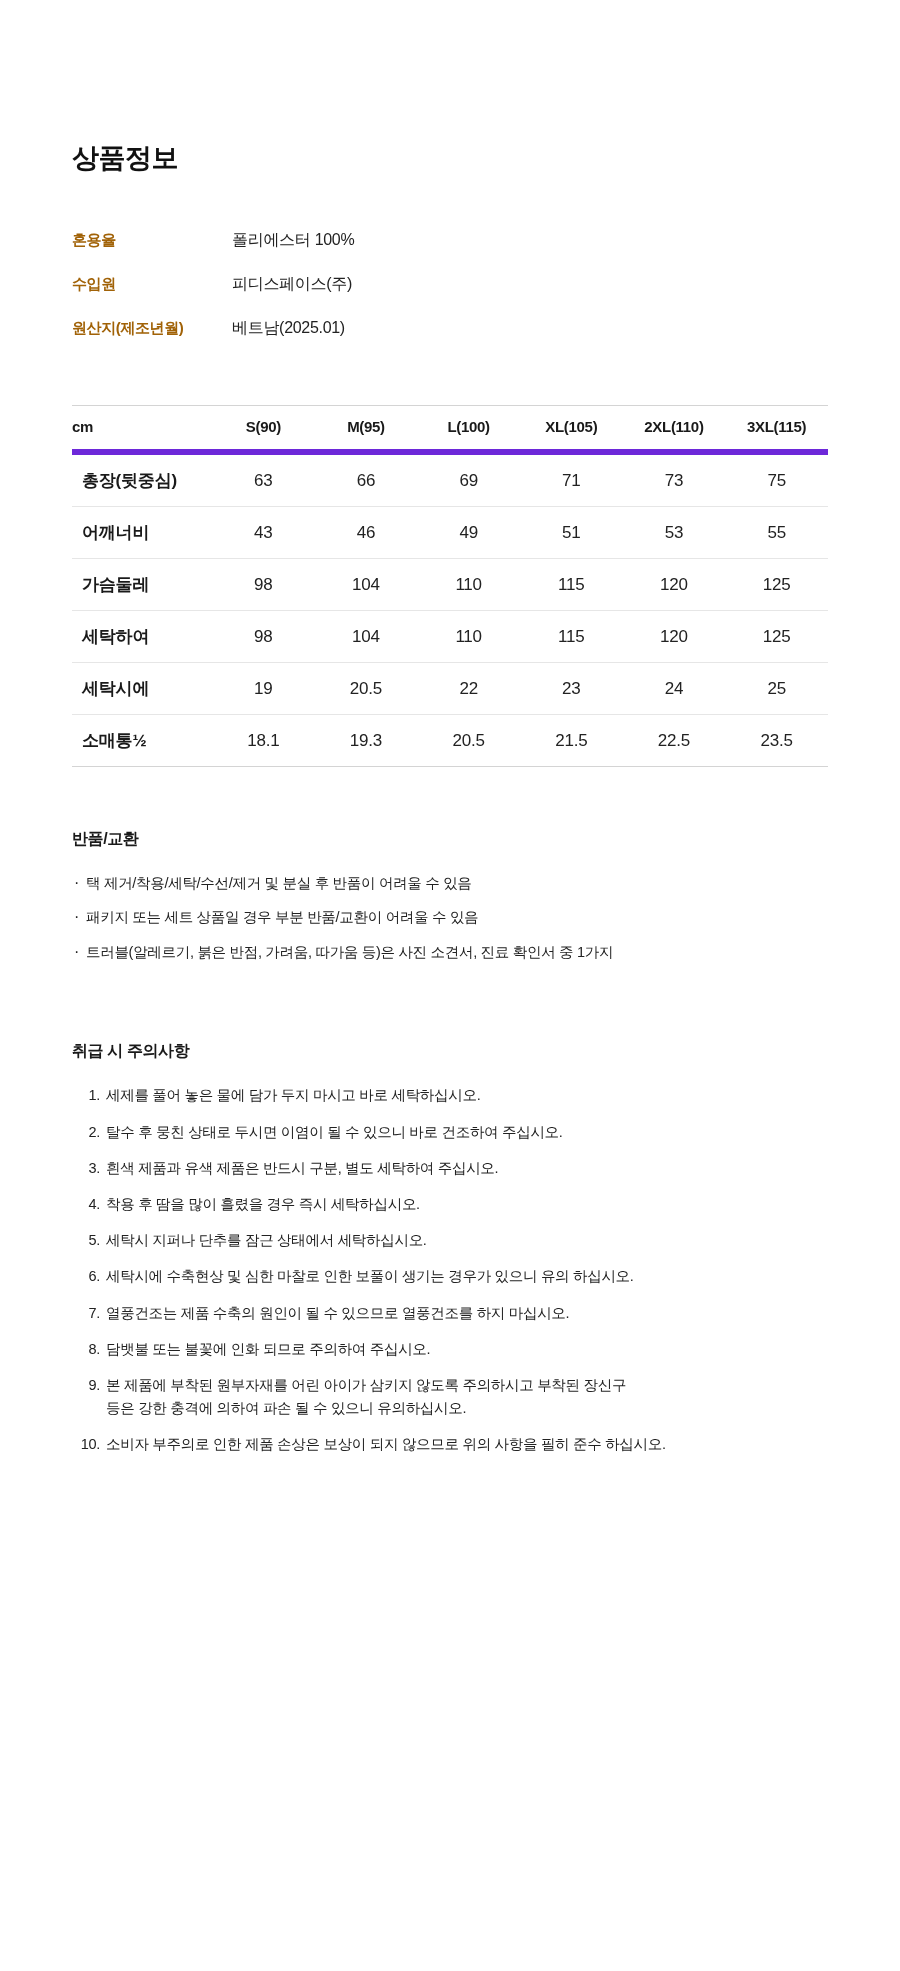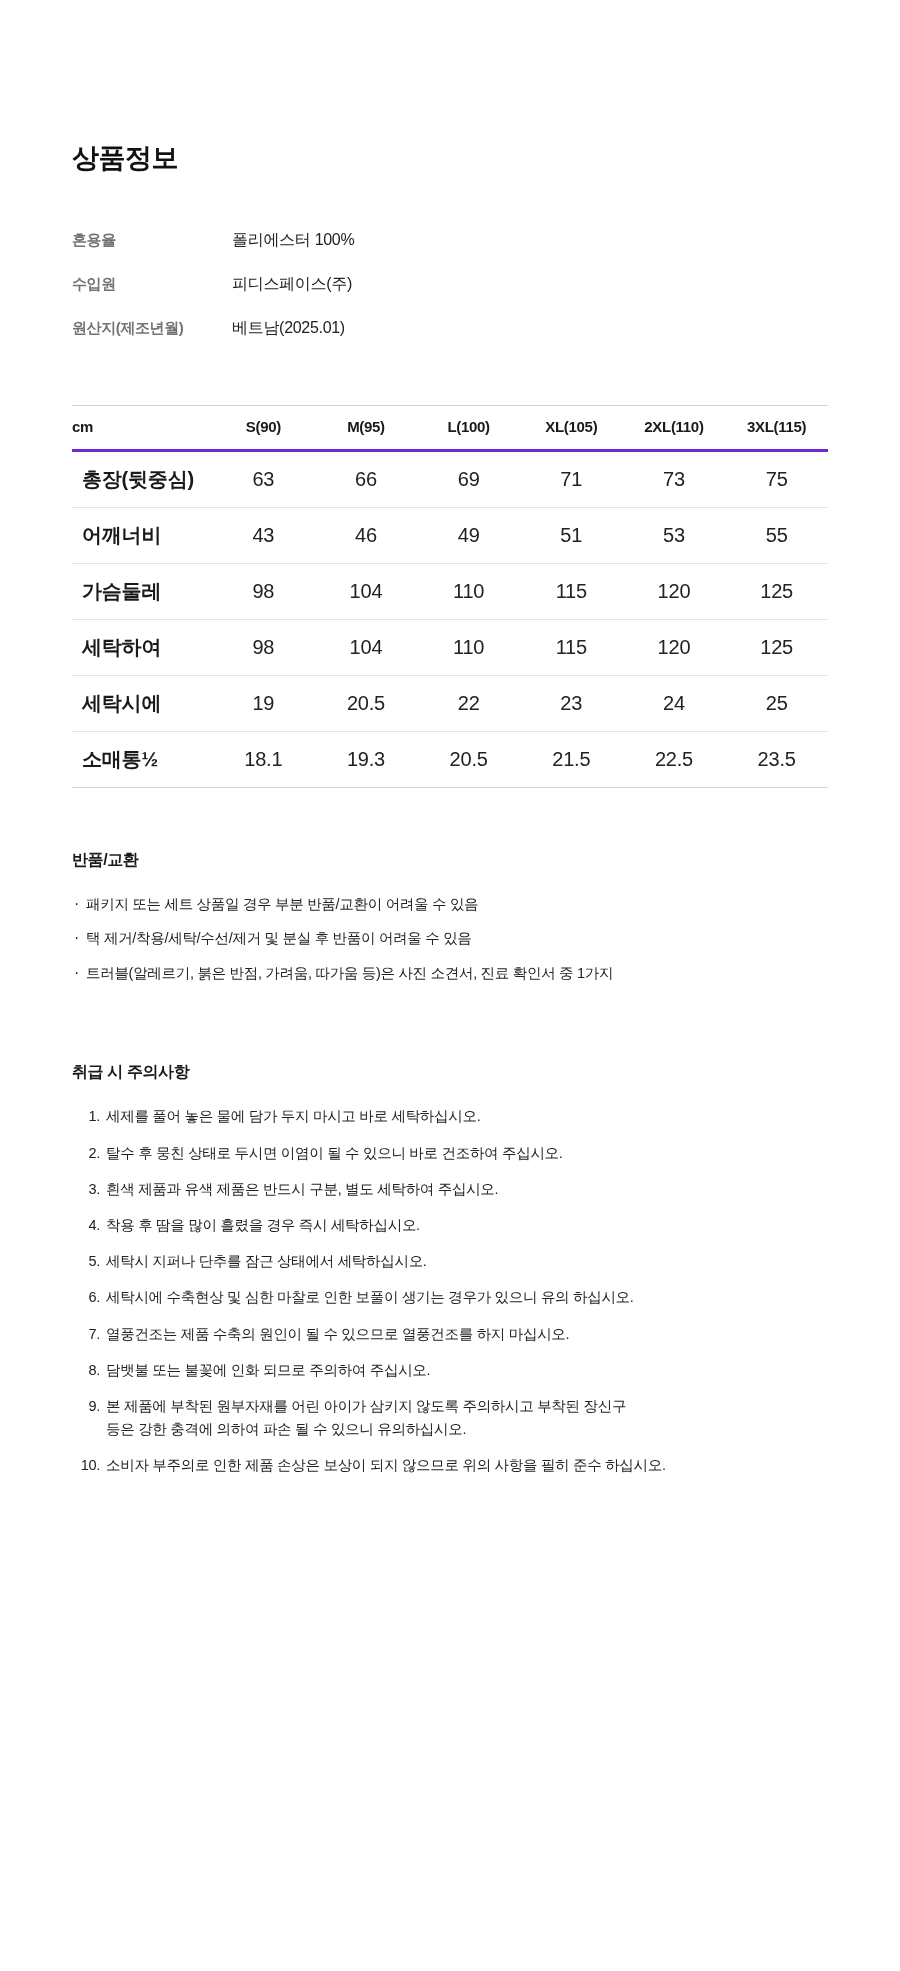--- a/index.html
+++ b/index.html
@@ -36,21 +36,21 @@
   .spec-row {
     display: flex;
     align-items: baseline;
     margin-bottom: 23px;
   }
   .spec-label {
     width: 160px;
     flex: 0 0 160px;
     font-size: 15px;
     font-weight: bold;
-    color: #737373;
+    color: #a16207;
     letter-spacing: -0.4px;
   }
   .spec-value {
     font-size: 16px;
     color: #222222;
     letter-spacing: -0.3px;
   }
 
   
   .section-heading {
@@ -64,30 +64,30 @@
     width: 100%;
     border-collapse: collapse;
     table-layout: fixed;
   }
   table.size-table thead th {
     font-size: 15px;
     font-weight: bold;
     color: #1a1a1a;
     padding: 12px 0 14px 0;
     border-top: 1px solid #d4d4d4;
-    border-bottom: 3px solid #6d28d9;
+    border-bottom: 6px solid #6d28d9;
     text-align: center;
     letter-spacing: -0.3px;
   }
   table.size-table thead th.col-unit {
     text-align: left;
     width: 140px;
   }
   table.size-table tbody td {
-    font-size: 20px;
+    font-size: 17px;
     color: #222222;
     padding: 14px 0;
     border-bottom: 1px solid #e6e6e6;
     text-align: center;
     letter-spacing: -0.2px;
   }
   table.size-table tbody td.row-label {
     text-align: left;
     font-weight: bold;
     color: #1a1a1a;
@@ -251,24 +251,24 @@
           <td>23.5</td>
         </tr>
       </tbody>
     </table>
   </div>
 
   <div class="block return-block">
     <div class="section-heading">반품/교환</div>
     <ul class="bullet-list">
       <li>
+        <span>택 제거/착용/세탁/수선/제거 및 분실 후 반품이 어려울 수 있음</span>
+      </li>
+      <li>
         <span>패키지 또는 세트 상품일 경우 부분 반품/교환이 어려울 수 있음</span>
-      </li>
-      <li>
-        <span>택 제거/착용/세탁/수선/제거 및 분실 후 반품이 어려울 수 있음</span>
       </li>
       <li>
         <span>트러블(알레르기, 붉은 반점, 가려움, 따가움 등)은 사진 소견서, 진료 확인서 중 1가지</span>
       </li>
     </ul>
   </div>
 
   <div class="block care-block">
     <div class="section-heading">취급 시 주의사항</div>
     <ol class="care-list">

